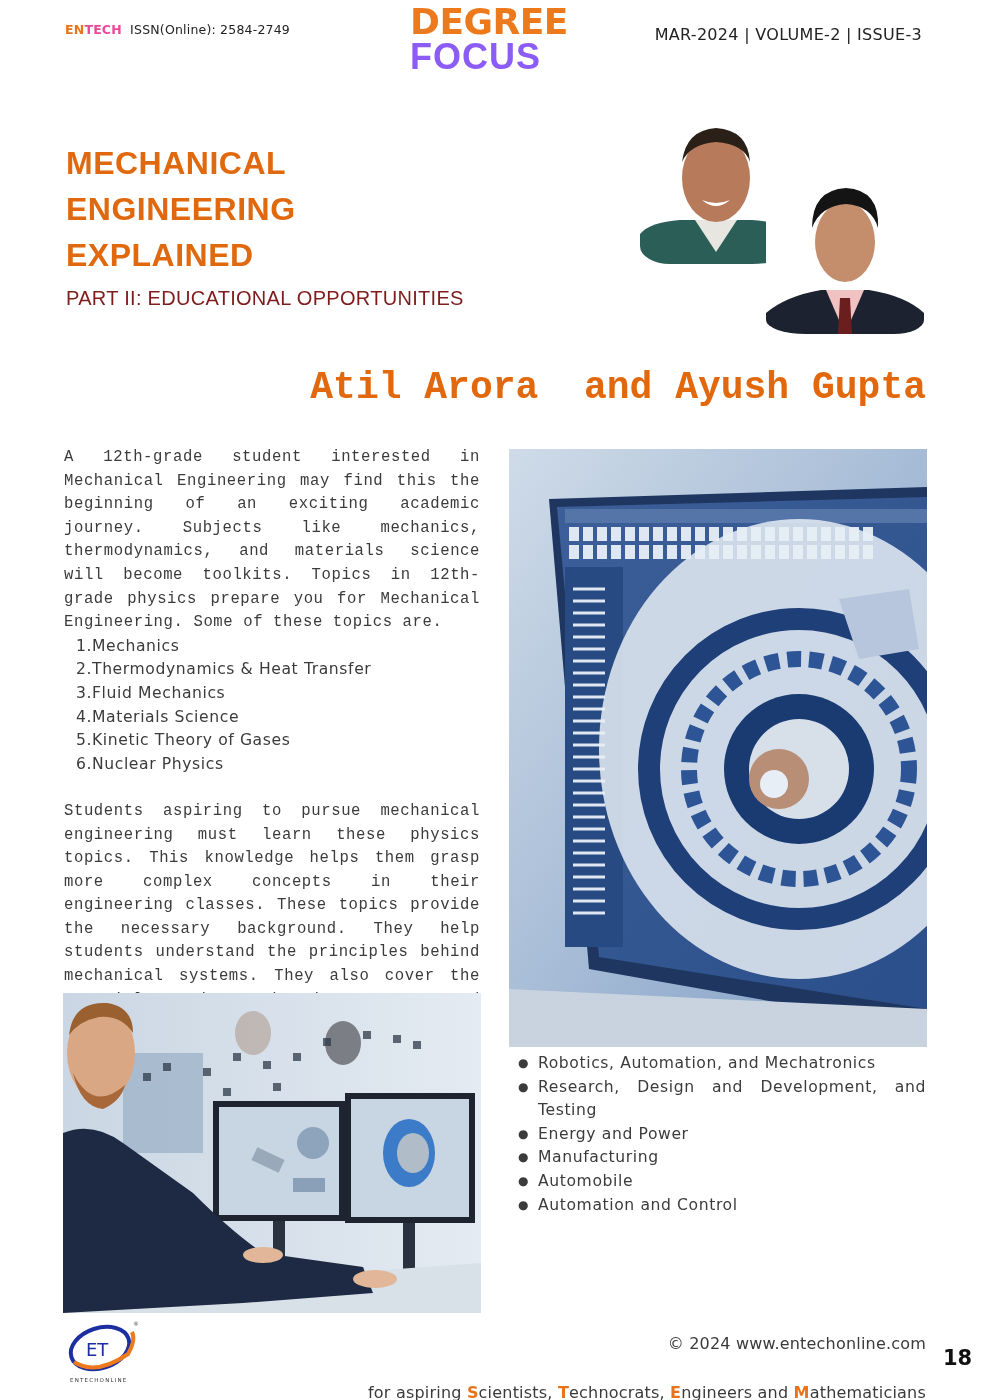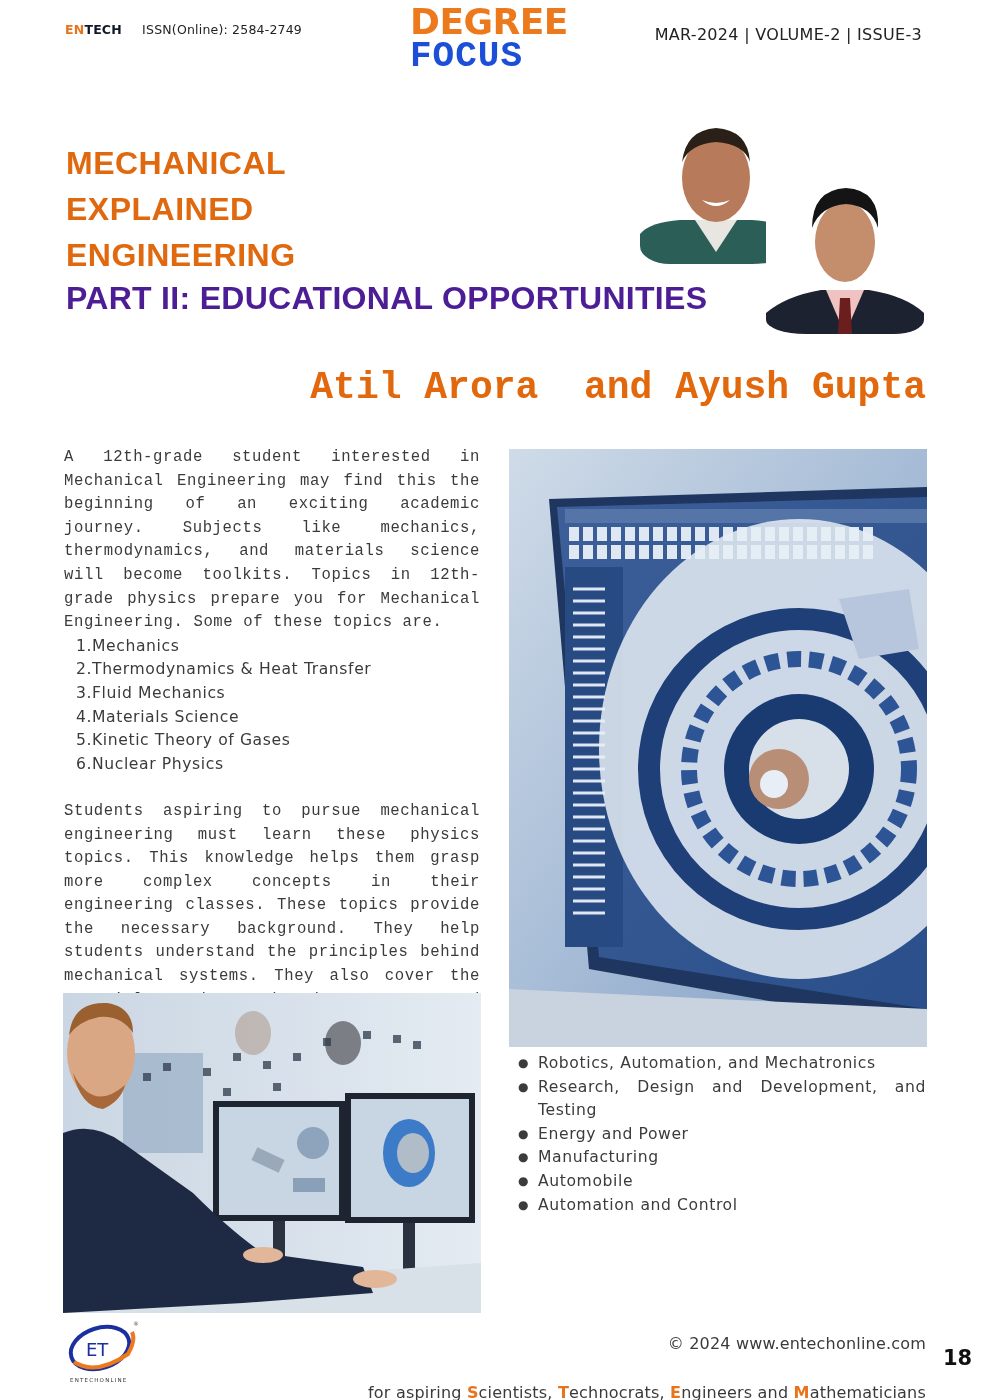--- a/index.html
+++ b/index.html
@@ -2,30 +2,30 @@
 <html><head>
 <meta charset="utf-8">
 <style>
   * { box-sizing: border-box; margin: 0; padding: 0; }
   html, body { width: 990px; height: 1400px; background: #ffffff; overflow: hidden; }
   body { position: relative; font-family: "DejaVu Sans", sans-serif; color: #3a3a3a; }
 
   
   .hdr-left { position: absolute; left: 65px; top: 22px; font-size: 12.5px; color: #222; letter-spacing: 0.2px; }
   .hdr-left .en { color: #e8731a; font-weight: bold; }
-  .hdr-left .tech { color: #0f172a; font-weight: bold; margin-right: 16px; }
+  .hdr-left .tech { color: #ec4899; font-weight: bold; margin-right: 4px; }
   .hdr-right { position: absolute; right: 68px; top: 25px; font-size: 16px; color: #222; letter-spacing: 0.3px; }
   .masthead { position: absolute; left: 410px; top: 4px; width: 170px; text-align: left; line-height: 0.98; }
   .masthead .degree { display: block; font-family: "DejaVu Sans", sans-serif; font-weight: bold; font-size: 36px; color: #ec7a1c; letter-spacing: -0.5px; }
-  .masthead .focus { display: block; font-family: Liberation Mono, monospace; font-weight: bold; font-size: 36px; color: #1d4ed8; letter-spacing: 1px; }
+  .masthead .focus { display: block; font-family: Liberation Sans, sans-serif; font-weight: bold; font-size: 36px; color: #8b5cf6; letter-spacing: 1px; }
 
   
   .title-block { position: absolute; left: 66px; top: 140px; }
   .title-line { font-family: "Liberation Sans", sans-serif; font-weight: bold; font-size: 32px; color: #e0690f; line-height: 46px; letter-spacing: 0.5px; }
-  .subtitle { font-family: "Liberation Sans", sans-serif; font-weight: bold; font-size: 32px; color: #4c1d95; line-height: 40px; letter-spacing: 0.3px; }
+  .subtitle { font-family: "Liberation Sans", sans-serif; font-weight: normal; font-size: 20px; color: #7f1d1d; line-height: 40px; letter-spacing: 0.3px; }
 
   
   .photo { position: absolute; overflow: hidden; }
   .photo1 { left: 640px; top: 122px; width: 152px; height: 142px; border-radius: 8px 8px 40px 30px / 8px 8px 14px 18px; }
   .photo2 { left: 766px; top: 178px; width: 158px; height: 156px; border-radius: 10px 10px 30px 40px / 10px 10px 14px 14px; }
 
   .authors { position: absolute; right: 64px; top: 366px; font-family: Liberation Mono, monospace; font-weight: bold; font-size: 38px; color: #e2680d; white-space: pre; }
 
   
   .col { position: absolute; font-size: 15.6px; line-height: 23.6px; color: #3b3b3b; letter-spacing: 0.6px; text-align: justify; }
@@ -60,22 +60,22 @@
   <span>ISSN(Online): 2584-2749</span>
 </div>
 <div class="masthead">
   <span class="degree">DEGREE</span>
   <span class="focus">FOCUS</span>
 </div>
 <div class="hdr-right">MAR-2024 | VOLUME-2 | ISSUE-3</div>
 
 <div class="title-block">
   <div class="title-line">MECHANICAL</div>
+  <div class="title-line">ENGINEERING</div>
   <div class="title-line">EXPLAINED</div>
-  <div class="title-line">ENGINEERING</div>
   <div class="subtitle">PART II: EDUCATIONAL OPPORTUNITIES</div>
 </div>
 
 <div class="photo photo1">
   <svg width="152" height="142" viewBox="0 0 152 142">
     <rect width="152" height="142" fill="#ffffff"></rect>
     <path d="M0 112 Q10 100 40 98 L112 98 Q145 100 152 112 L152 142 L0 142 Z" fill="#2c5e58"></path>
     <path d="M55 98 L76 130 L97 98 Z" fill="#e8e6e0"></path>
     <ellipse cx="76" cy="56" rx="34" ry="44" fill="#b77a5a"></ellipse>
     <path d="M42 40 Q46 8 76 6 Q108 8 110 40 Q104 22 76 20 Q50 22 42 40 Z" fill="#2a2018"></path>

